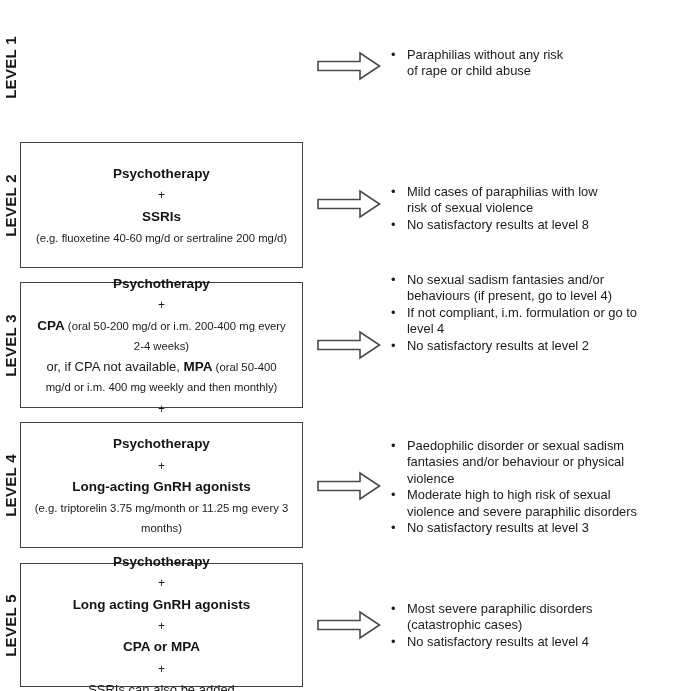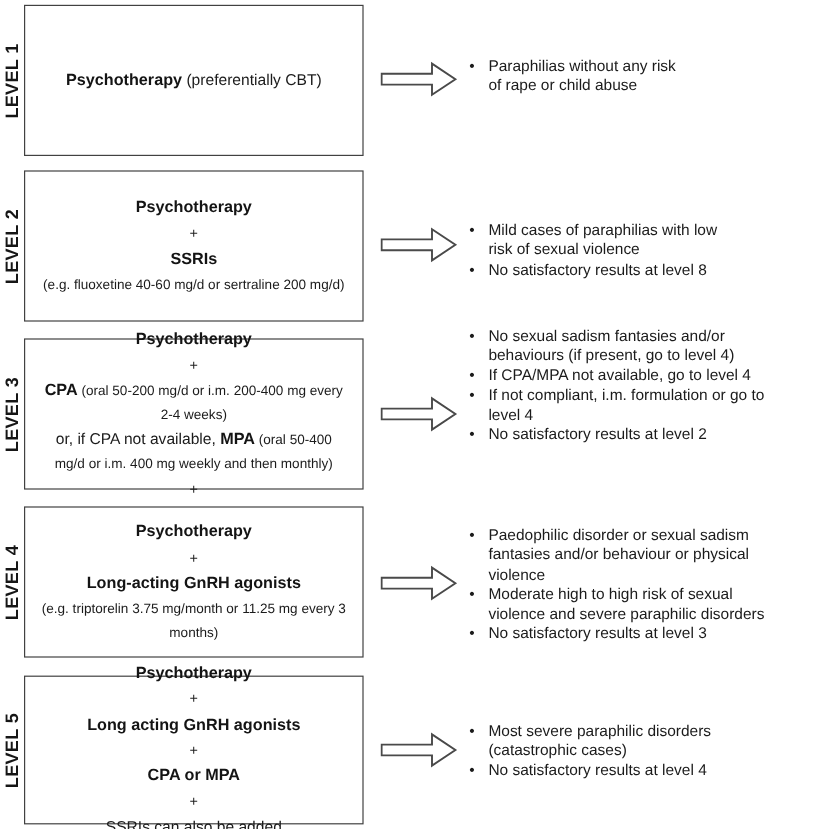--- a/index.html
+++ b/index.html
@@ -89,25 +89,20 @@
   .arr5 { top: 610px; } .ul5 { top: 601px; }
 </style>
 </head>
 <body>
 
 <div id="figure">
 
   <div class="level-label lab1">
     <span>LEVEL 1</span>
   </div>
-  <div class="tbox box1">
-    <div class="box-content">
-        <p class="box-line"><span class="seg-bold">Psychotherapy</span><span class="seg-reg"> (preferentially CBT)</span></p>
-      </div>
-  </div>
   <svg class="arrow arr1" viewBox="0 0 64 30">
     <polygon points="1,10.5 43,10.5 43,2 62.5,15 43,28 43,19.5 1,19.5" fill="#ffffff" stroke="#4a4a4a" stroke-width="1.6"></polygon>
   </svg>
   <ul class="bullets ul1">
       <li>Paraphilias without any risk
 of rape or child abuse</li>
     </ul>
 
   <div class="level-label lab2">
     <span>LEVEL 2</span>
@@ -142,21 +137,20 @@
 mg/d or i.m. 400 mg weekly and then monthly)</span></p>
         <p class="box-line"><span class="seg-plus">+</span></p>
       </div>
   </div>
   <svg class="arrow arr3" viewBox="0 0 64 30">
     <polygon points="1,10.5 43,10.5 43,2 62.5,15 43,28 43,19.5 1,19.5" fill="#ffffff" stroke="#4a4a4a" stroke-width="1.6"></polygon>
   </svg>
   <ul class="bullets ul3">
       <li>No sexual sadism fantasies and/or
 behaviours (if present, go to level 4)</li>
-      <li>If CPA/MPA not available, go to level 4</li>
       <li>If not compliant, i.m. formulation or go to
 level 4</li>
       <li>No satisfactory results at level 2</li>
     </ul>
 
   <div class="level-label lab4">
     <span>LEVEL 4</span>
   </div>
   <div class="tbox box4">
     <div class="box-content">

